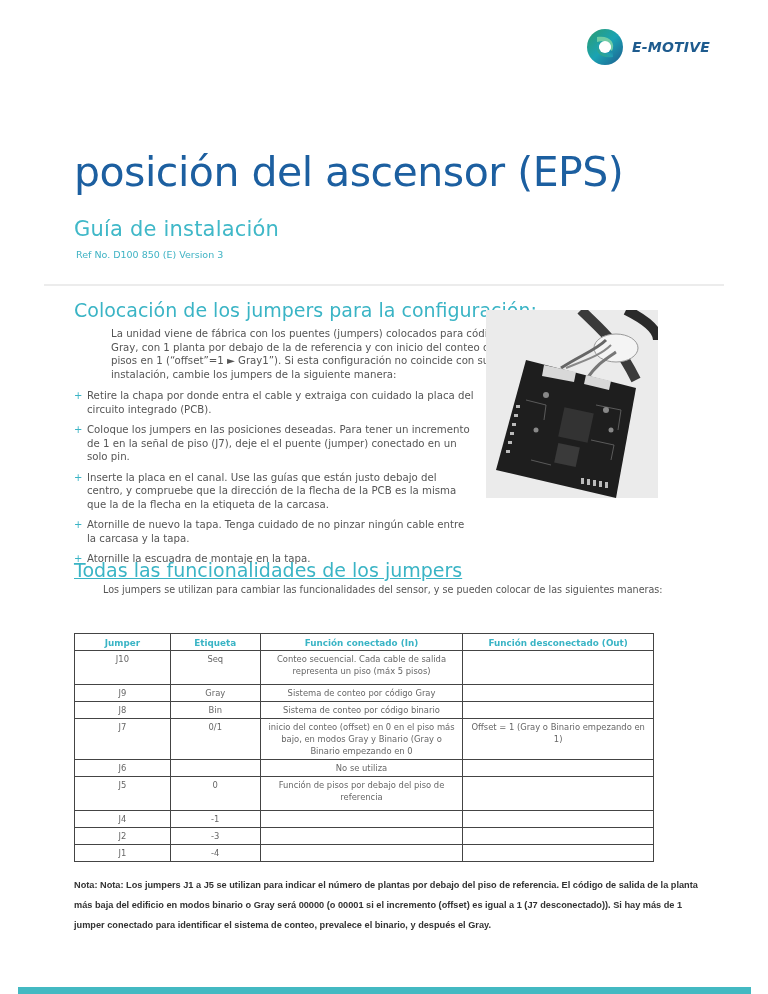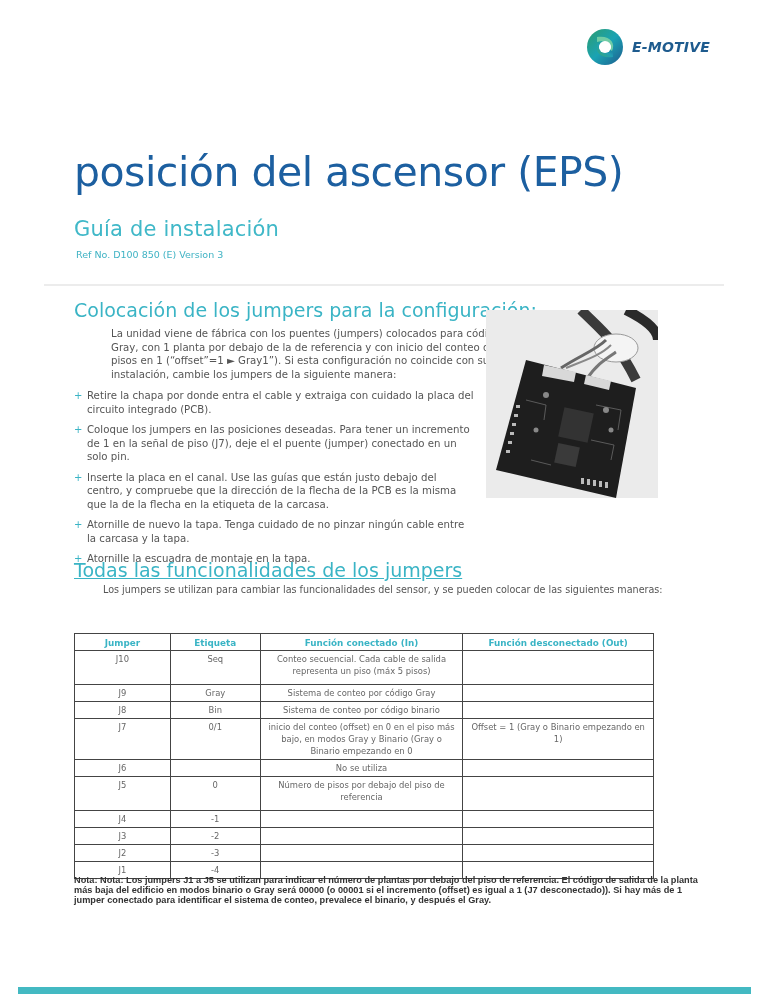--- a/index.html
+++ b/index.html
@@ -32,21 +32,21 @@
     .para.s2text { left: 74px; top: 583px; width: 640px; font-size: 9.6px; margin-left: 29px; }
 
     table.jt { position: absolute; left: 74px; top: 633px; width: 580px; border-collapse: collapse; font-family: "DejaVu Sans", sans-serif; font-size: 8.4px; color: #666; }
     table.jt th, table.jt td { border: 1px solid #444; text-align: center; vertical-align: top; padding: 2px 5px 2px 5px; line-height: 12px; }
     table.jt th { color: #3ab4c5; font-weight: bold; font-size: 8.8px; padding-top: 3px; padding-bottom: 1px; height: 15px; }
     table.jt td { height: 16px; }
     table.jt td.tall { height: 34px; }
     table.jt td.taller { height: 41px; }
     .c1 { width: 96px; } .c2 { width: 90px; } .c3 { width: 203px; } .c4 { width: 191px; margin-top: 28px; }
 
-    .note { position: absolute; left: 74px; top: 875px; width: 640px; font-family: "Liberation Sans", sans-serif; font-size: 9.2px; line-height: 10px; color: #333; font-weight: bold; }
+    .note { position: absolute; left: 74px; top: 875px; width: 640px; font-family: "Liberation Sans", sans-serif; font-size: 9.2px; line-height: 20px; color: #333; font-weight: bold; }
 
     .bottom-bar { position: absolute; left: 18px; top: 987px; width: 733px; height: 7px; background: #43b9c2; }
   </style>
 </head>
 <body>
 
 <div class="logo">
   <div class="logo-mark">
     <svg width="38" height="40" viewBox="0 0 38 40">
       <defs>
@@ -174,36 +174,30 @@
     </tr>
     <tr>
       <td>J6</td>
       <td></td>
       <td>No se utiliza</td>
       <td></td>
     </tr>
     <tr>
       <td class="tall">J5</td>
       <td class="tall">0</td>
-      <td class="tall">Número de pisos por debajo del piso de referencia</td>
+      <td class="tall">Función de pisos por debajo del piso de referencia</td>
       <td class="tall"></td>
     </tr>
     <tr>
       <td>J4</td>
       <td>-1</td>
       <td></td>
       <td></td>
     </tr>
     <tr>
-      <td>J3</td>
-      <td>-2</td>
-      <td></td>
-      <td></td>
-    </tr>
-    <tr>
       <td>J2</td>
       <td>-3</td>
       <td></td>
       <td></td>
     </tr>
     <tr>
       <td>J1</td>
       <td>-4</td>
       <td></td>
       <td></td>

